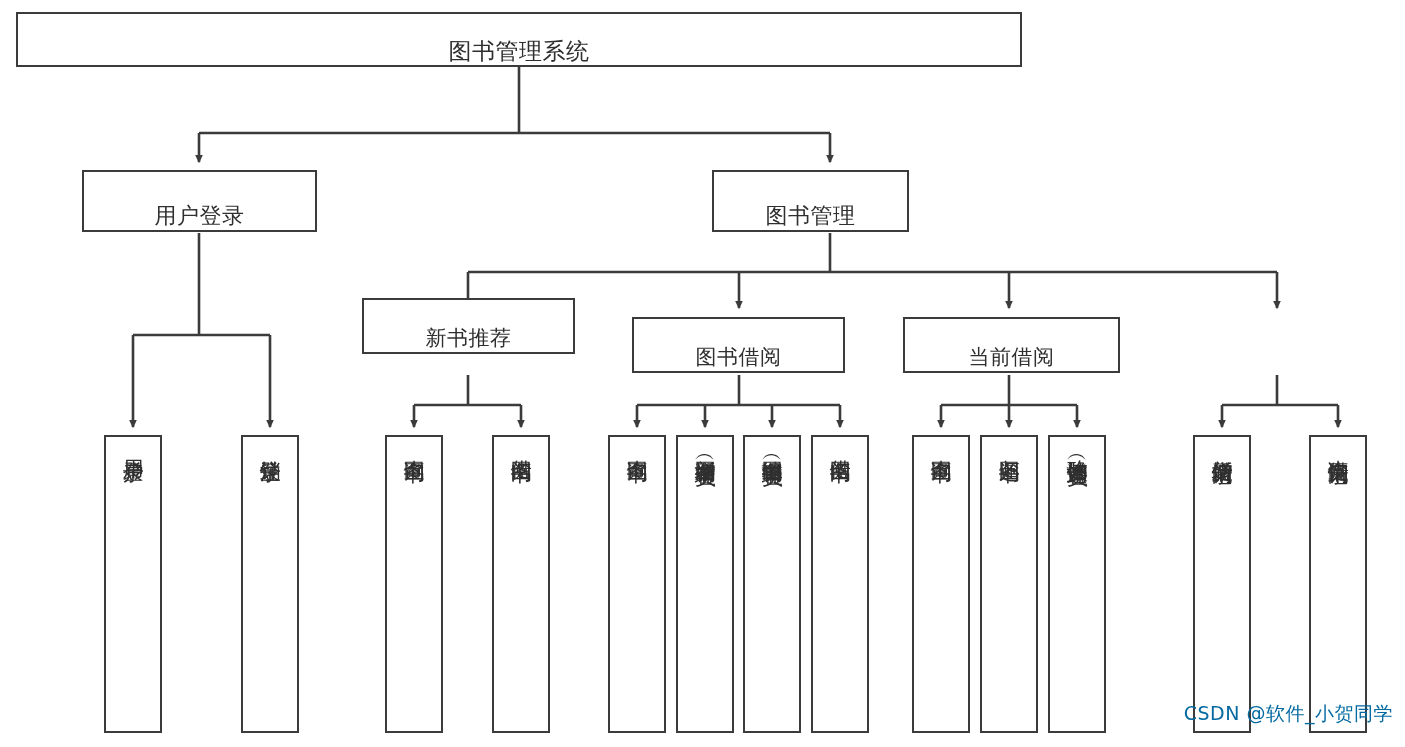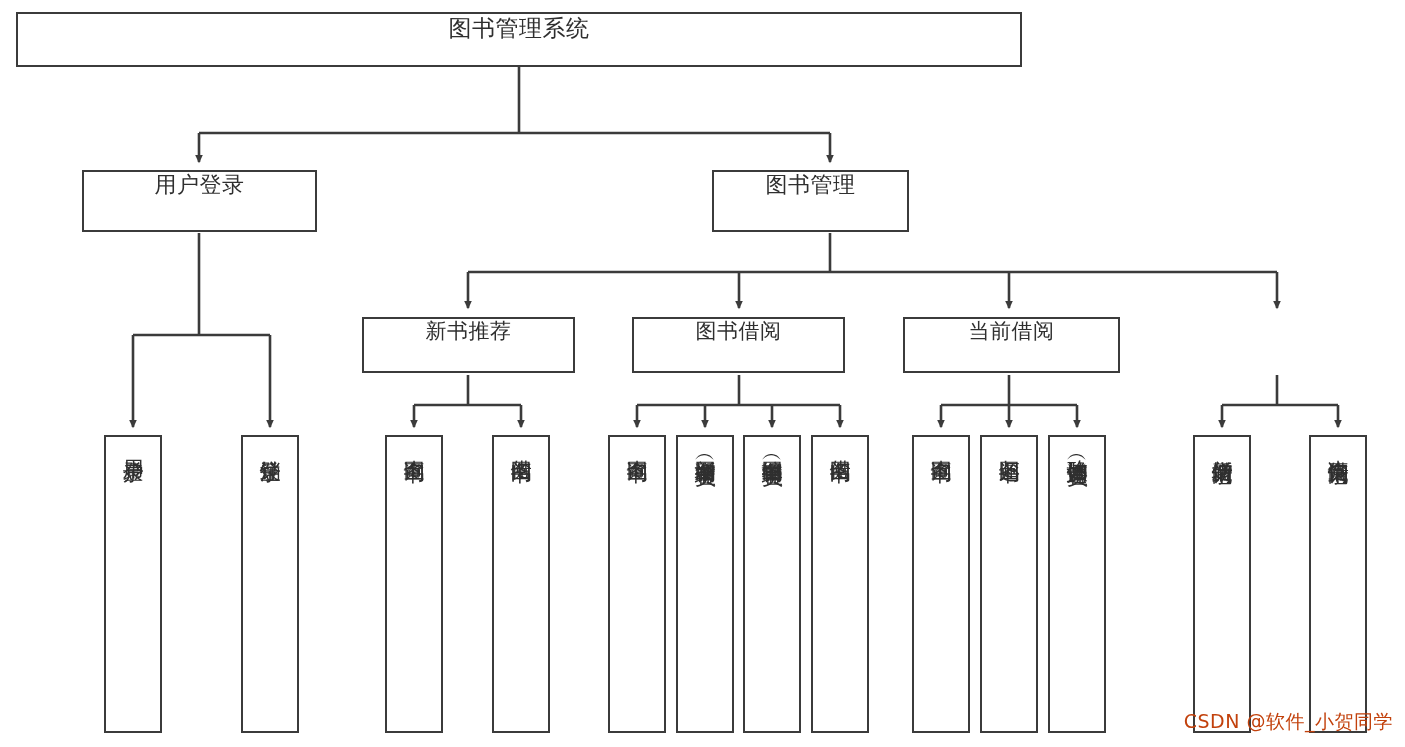--- a/index.html
+++ b/index.html
@@ -24,21 +24,21 @@
     top: 0;
     width: 1405px;
     height: 747px;
   }
   .node {
     position: absolute;
     box-sizing: border-box;
     border: 2.5px solid #3b3b3b;
     background: #ffffff;
     display: flex;
-    align-items: flex-start;
+    align-items: flex-end;
     justify-content: center;
     color: #2f2f2f;
   }
   .node.root {
     font-size: 23px;
   }
   .node.lvl2 {
     font-size: 22px;
   }
   .node.lvl3 {
@@ -57,23 +57,23 @@
   .node.leaf .label {
     writing-mode: vertical-rl;
     text-orientation: upright;
     line-height: 1.08;
     letter-spacing: 1px;
     white-space: normal;
   }
   #watermark {
     position: absolute;
     right: 12px;
-    bottom: 12px;
+    bottom: 20px;
     font-size: 19px;
-    color: #c2410c;
+    color: #0369a1;
     letter-spacing: 0.5px;
     white-space: nowrap;
     pointer-events: none;
   }
 </style>
 </head>
 <body>
 
 <div id="diagram-root">
 
@@ -131,21 +131,21 @@
     <span class="label">图书管理系统</span>
   </div>
 
   <div class="node lvl2" style="left:82px; top:170px; width:235px; height:62px;">
     <span class="label">用户登录</span>
   </div>
   <div class="node lvl2" style="left:712px; top:170px; width:197px; height:62px;">
     <span class="label">图书管理</span>
   </div>
 
-  <div class="node lvl3" style="left:362px; top:317px; width:213px; height:56px;">
+  <div class="node lvl3" style="left:362px; top:298px; width:213px; height:56px;">
     <span class="label">新书推荐</span>
   </div>
   <div class="node lvl3" style="left:632px; top:317px; width:213px; height:56px;">
     <span class="label">图书借阅</span>
   </div>
   <div class="node lvl3" style="left:903px; top:317px; width:217px; height:56px;">
     <span class="label">当前借阅</span>
   </div>
 
   <div class="node leaf" style="left:104px; top:435px; width:58px; height:298px;">

